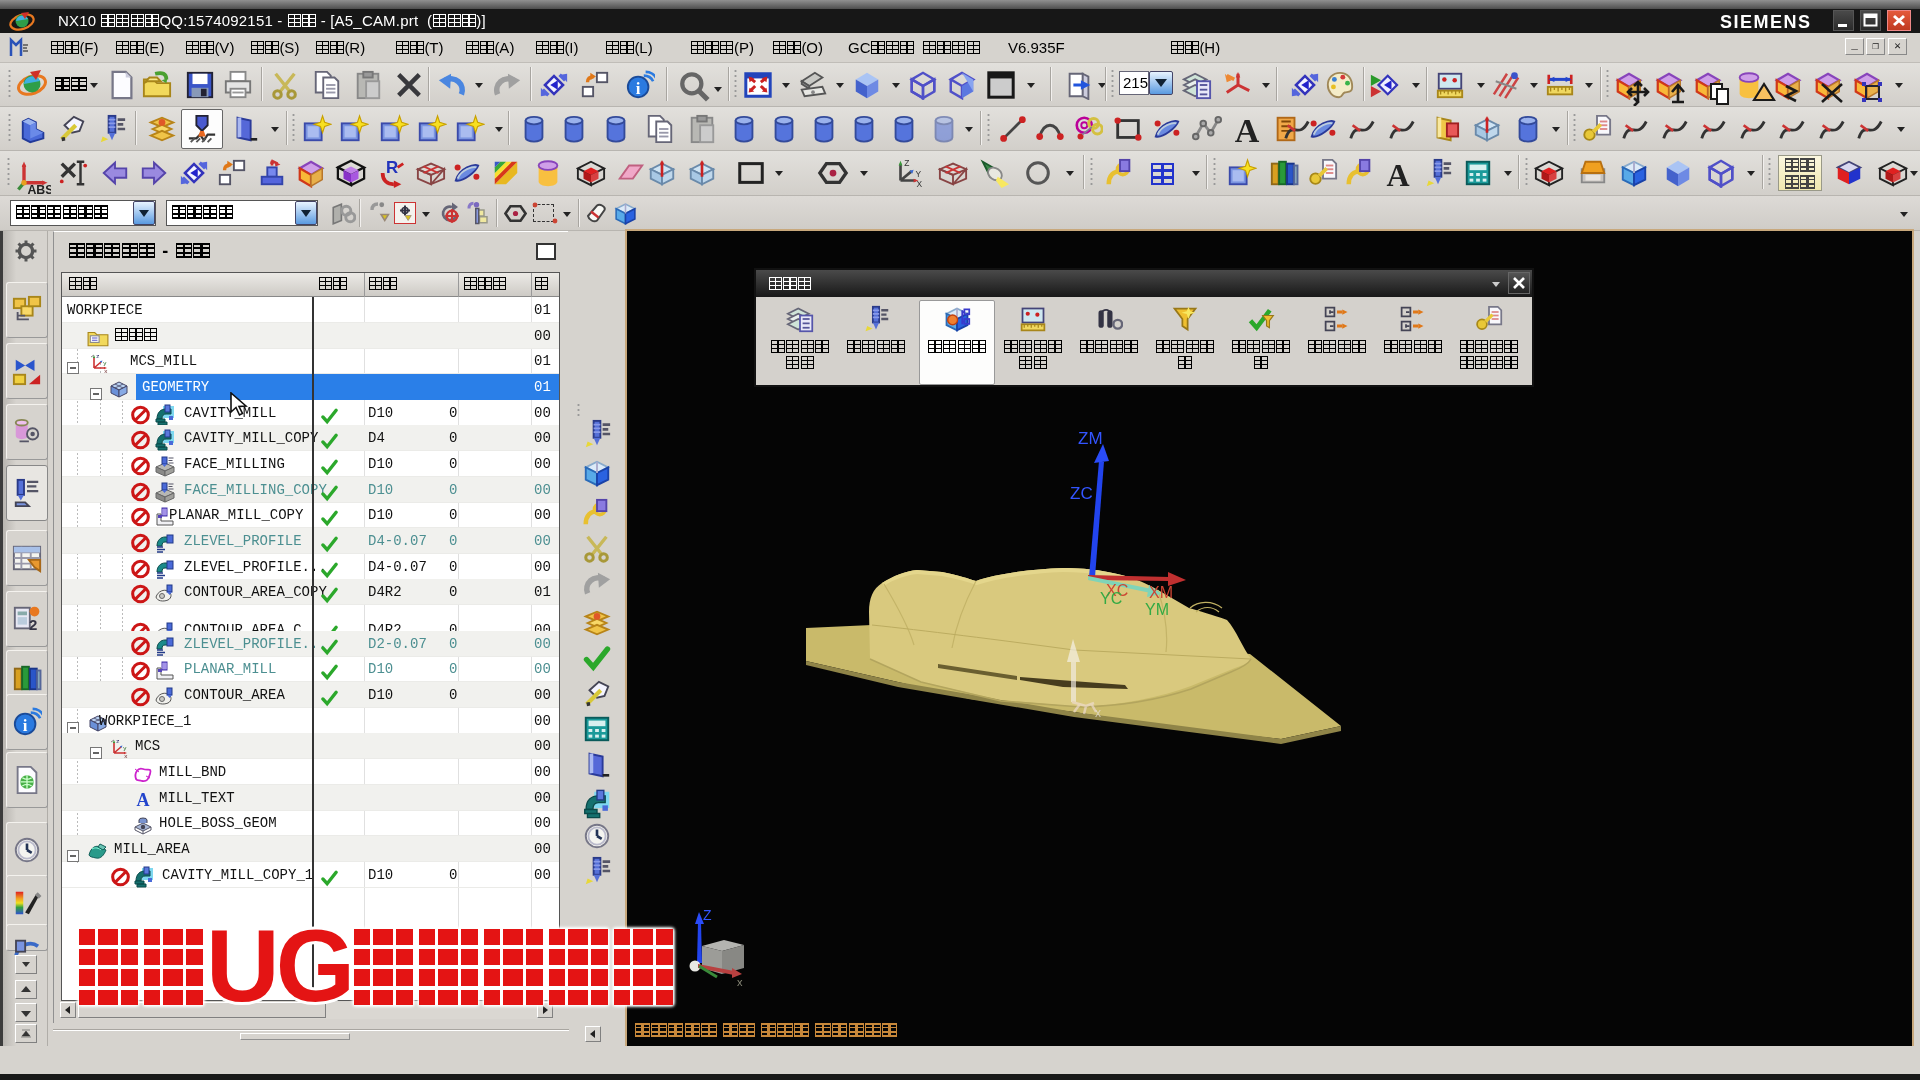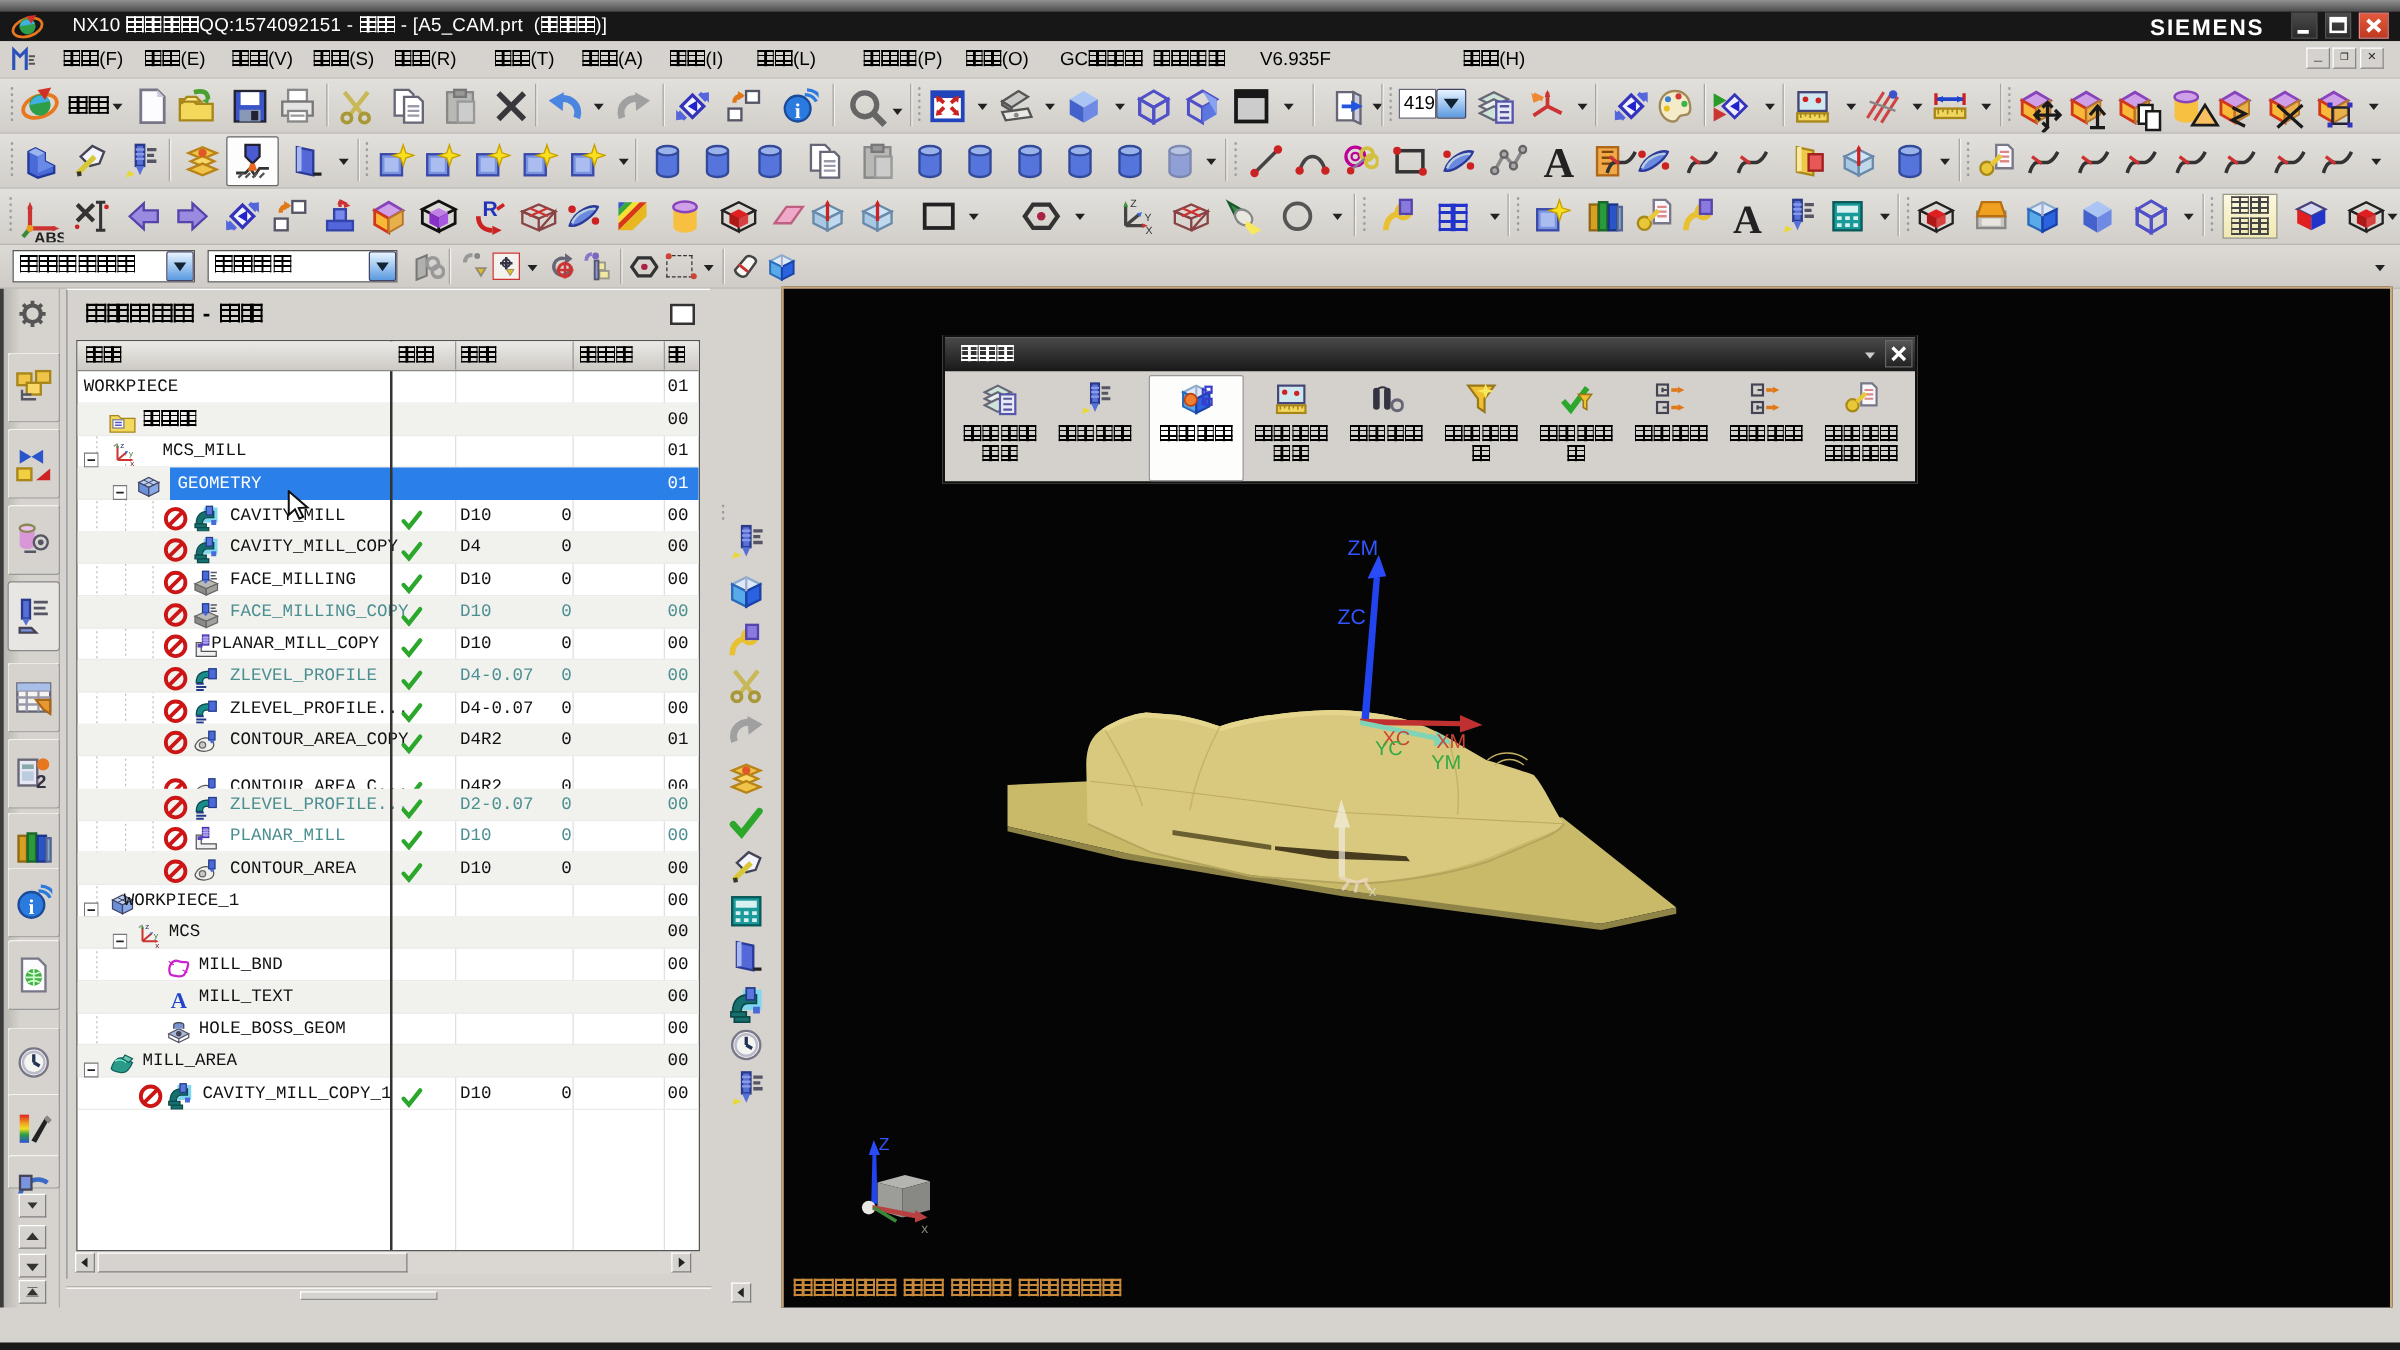--- a/index.html
+++ b/index.html
@@ -193,21 +193,21 @@
         <use href="#gsq"></use>
       </svg>
  <div class="car" style="left:1027px"></div>
  <div class="sep" style="left:1050px"></div>
  <svg class="ic" style="left:1064px">
         <use href="#bok"></use>
       </svg>
  <div class="car" style="left:1098px"></div>
  <div class="sep" style="left:1105px"></div>
  <div class="grip" style="left:1111px"></div>
- <div class="ab" style="left:1119px;top:8px;width:30px;height:24px;background:#fff;border:1px solid #667;font-size:15px;padding:2px 0 0 3px">419</div>
+ <div class="ab" style="left:1119px;top:8px;width:30px;height:24px;background:#fff;border:1px solid #667;font-size:15px;padding:2px 0 0 3px">215</div>
  <div class="ab" style="left:1149px;top:8px;width:24px;height:24px;background:linear-gradient(#e8f4ff,#5a9ae0);border:1px solid #446;border-radius:2px">
         <div style="width:0;height:0;border:6px solid transparent;border-top:8px solid #123;margin:7px 0 0 5px"></div>
       </div>
  <svg class="ic" style="left:1182px">
         <use href="#lay"></use>
       </svg>
  <svg class="ic" style="left:1223px">
         <use href="#ax3"></use>
       </svg>
  <div class="car" style="left:1262px"></div>
@@ -1185,20 +1185,21 @@
           <path d="M11,4h-3M11,12h-3" stroke="#e07818" stroke-width="1.6"></path>
           <polygon points="11,2.5 14,4 11,5.5" fill="#e07818"></polygon>
           <polygon points="11,10.5 14,12 11,13.5" fill="#e07818"></polygon>
         </svg><div class="nlb"><i class="z"></i><i class="z"></i><i class="z"></i><i class="z"></i></div></div>
  <div class="nbt" style="left:696px"><svg class="nic">
           <use href="#key"></use>
         </svg><div class="nlb"><i class="z"></i><i class="z"></i><i class="z"></i><i class="z"></i><br><i class="z"></i><i class="z"></i><i class="z"></i><i class="z"></i></div></div>
 </div>
 <div class="ab" style="left:53px;top:1029px;width:516px;height:2px;border-top:1px solid #a8a5a0;border-bottom:1px solid #fff"></div>
 <div class="ab" style="left:240px;top:1033px;width:110px;height:7px;background:#d6d3ce;border:1px solid #909090;border-top-color:#fff;border-left-color:#fff"></div>
+<div class="ab" id="rttl" style="left:76px;top:908px;height:80px;white-space:nowrap"><i class="zbig"></i><i class="zbig"></i><b>UG</b><i class="zbig"></i><i class="zbig"></i><i class="zbig"></i><i class="zbig"></i><i class="zbig"></i></div>
 <div class="ab" id="bstrip"></div>
 <svg width="0" height="0" style="position:absolute">
       <defs>
 <symbol id="pg" viewBox="0 0 16 16">
           <path d="M3,1h7l3,3v11H3z" fill="#fcfcff" stroke="#778" stroke-width="1.2"></path>
           <path d="M10,1l3,3h-3z" fill="#ccd"></path>
         </symbol>
 <symbol id="fld" viewBox="0 0 16 16">
           <path d="M1,14V5h5l2,2h7v7z" fill="#f2d95c" stroke="#a8861a"></path>
           <path d="M1,7l3-3h4l2,2h-7z" fill="#f8e88c" stroke="#a8861a"></path>

